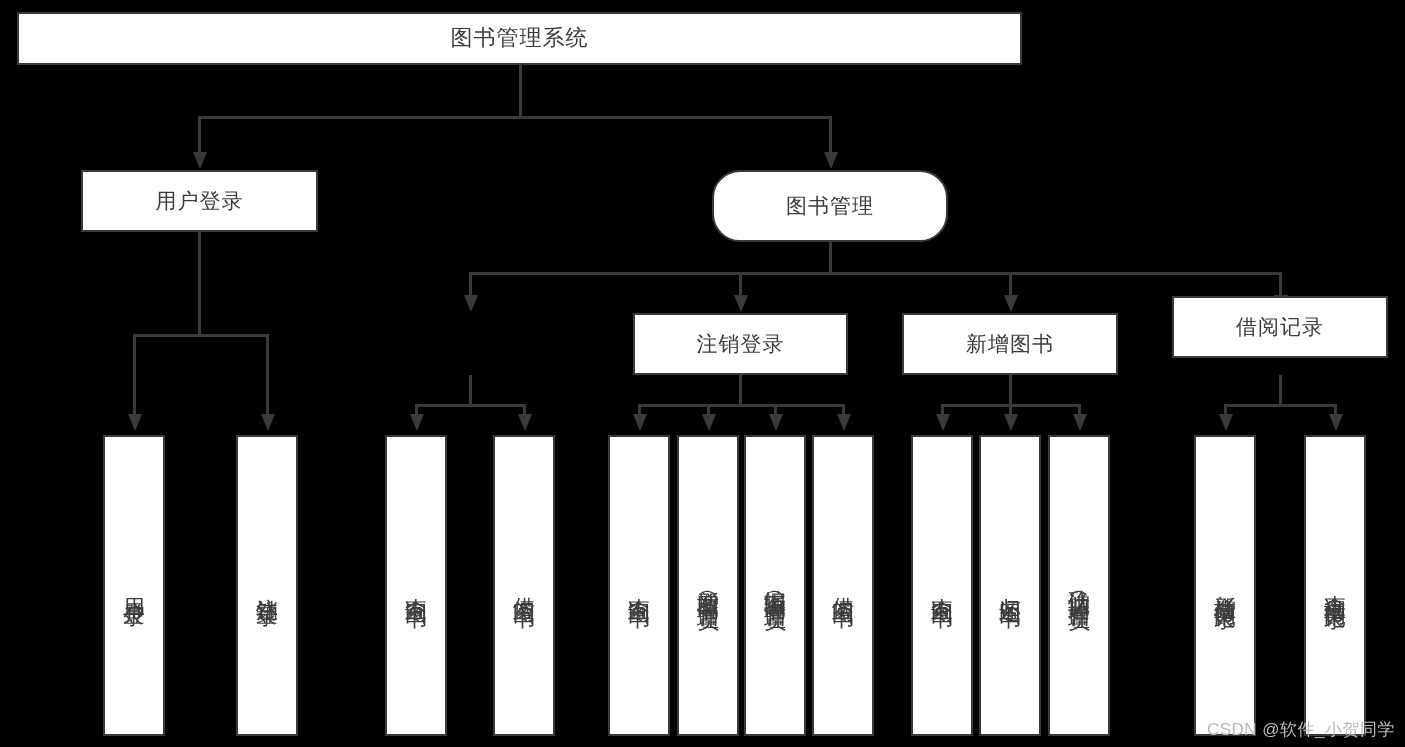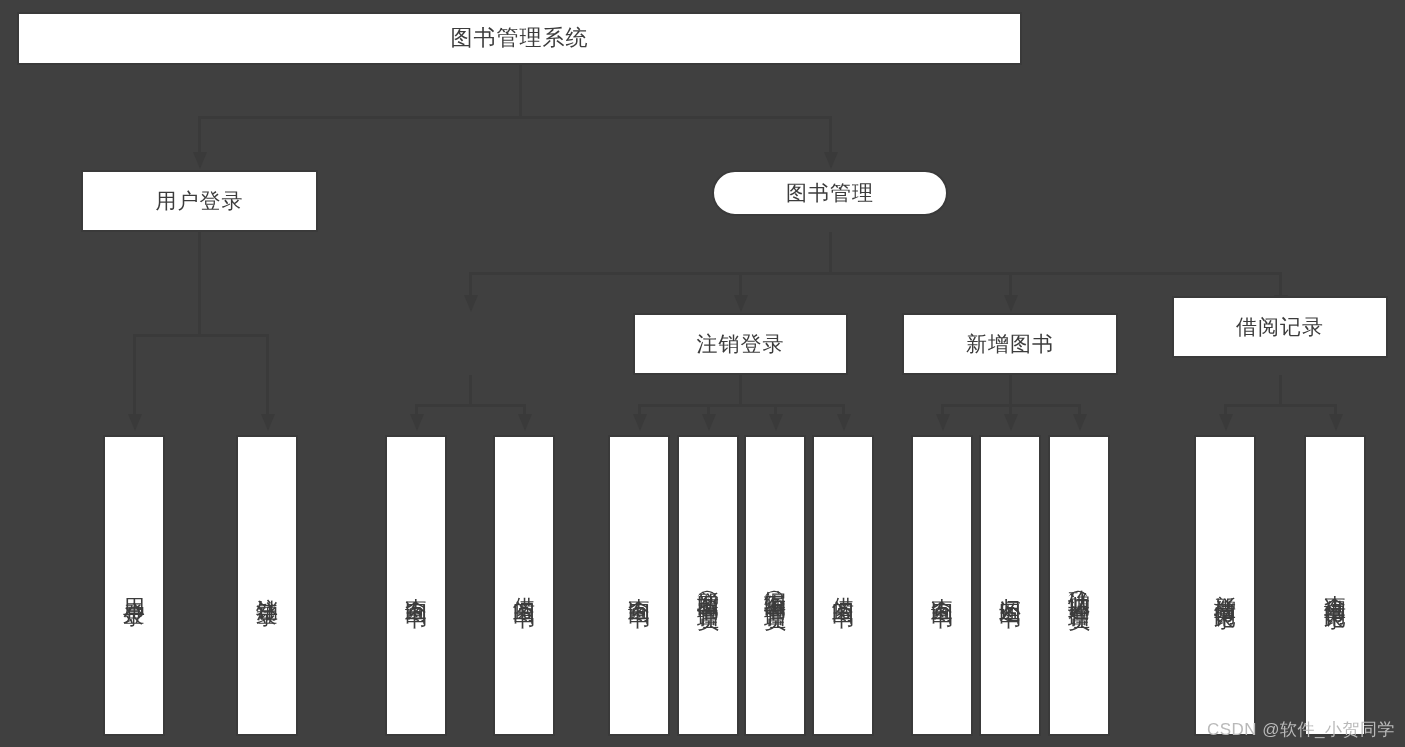--- a/index.html
+++ b/index.html
@@ -5,21 +5,21 @@
 <style>
   html,body{margin:0;padding:0;background:#ffffff;}
   body{
     font-family:"Liberation Sans","DejaVu Sans",sans-serif;
     -webkit-font-smoothing:antialiased;
   }
   #canvas{
     position:relative;
     width:1405px;
     height:747px;
-    background:#404040;
+    background:#000000;
     overflow:hidden;
   }
   
   .node{
     position:absolute;
     box-sizing:border-box;
     background:#ffffff;
     border:2.5px solid #3a3a3a;
     color:#3c3c3c;
     display:flex;
@@ -95,21 +95,21 @@
   <div class="conn h" style="left:198px;top:116px;width:633px;"></div>
 
   <div class="conn v" style="left:198px;top:116px;height:38px;"></div>
   <div class="arrow" style="left:192.5px;top:152px;"></div>
   <div class="conn v" style="left:829px;top:116px;height:38px;"></div>
   <div class="arrow" style="left:823.5px;top:152px;"></div>
 
   <div class="node h-node" style="left:81px;top:170px;width:237px;height:62px;">
     <span>用户登录</span>
   </div>
-  <div class="node h-node" style="left:712px;top:170px;width:236px;height:46px;border-radius:28px;">
+  <div class="node h-node" style="left:712px;top:170px;width:236px;height:72px;border-radius:28px;">
     <span>图书管理</span>
   </div>
 
   <div class="conn v" style="left:198px;top:232px;height:104px;"></div>
   <div class="conn h" style="left:133px;top:334px;width:133px;"></div>
   <div class="conn v" style="left:133px;top:334px;height:82px;"></div>
   <div class="arrow" style="left:127.5px;top:414px;"></div>
   <div class="conn v" style="left:266px;top:334px;height:82px;"></div>
   <div class="arrow" style="left:260.5px;top:414px;"></div>
 

